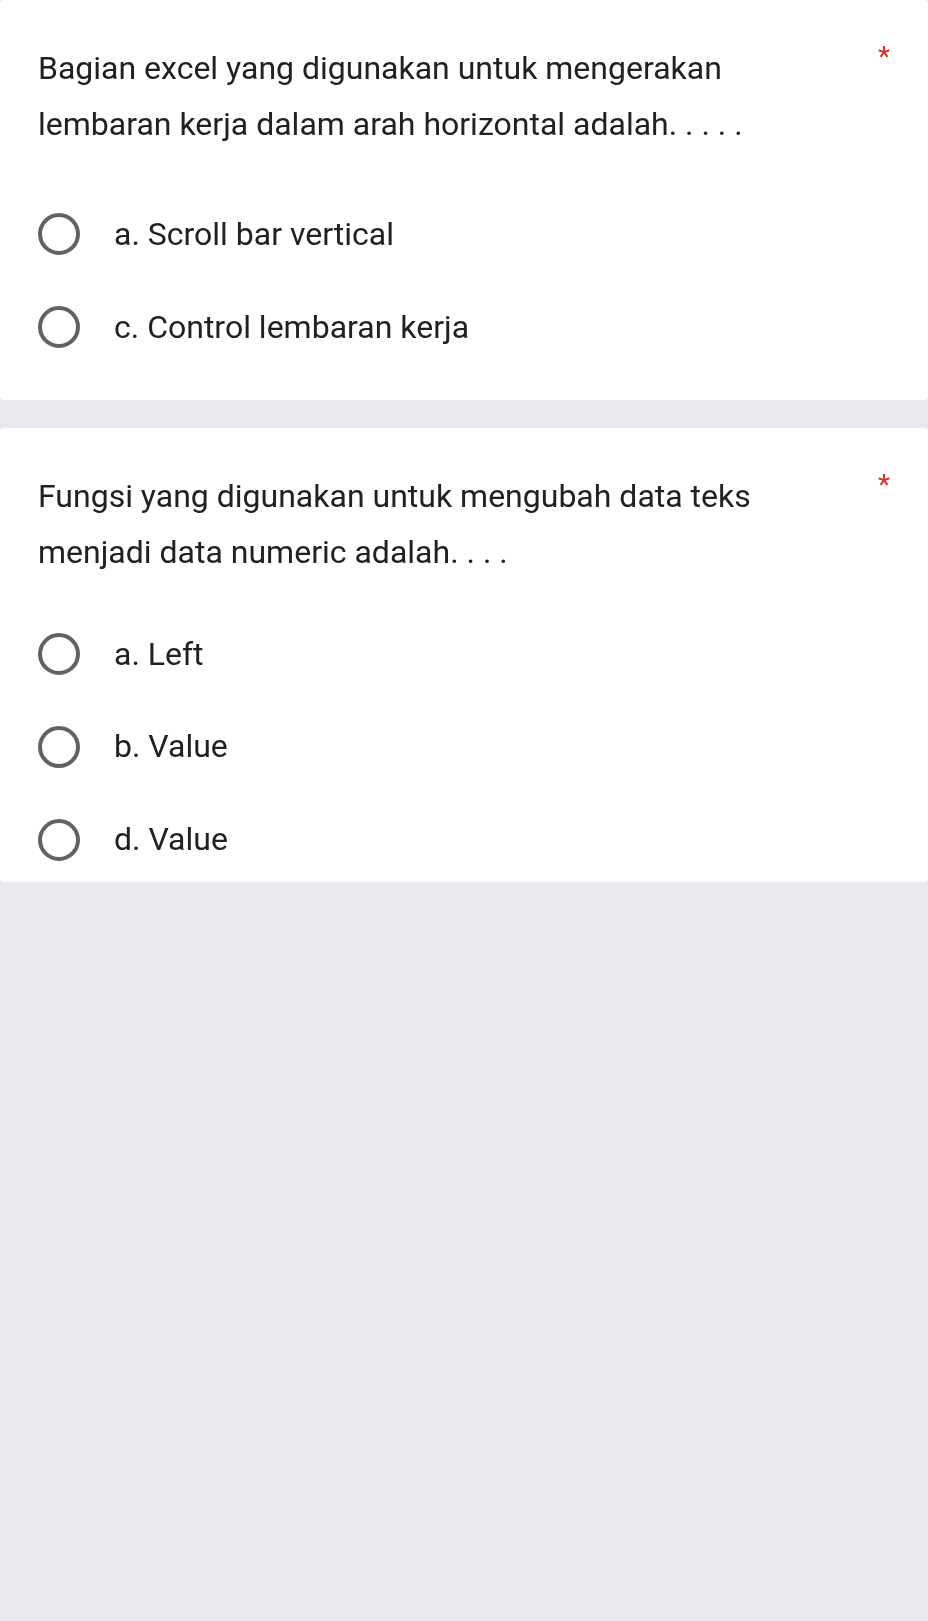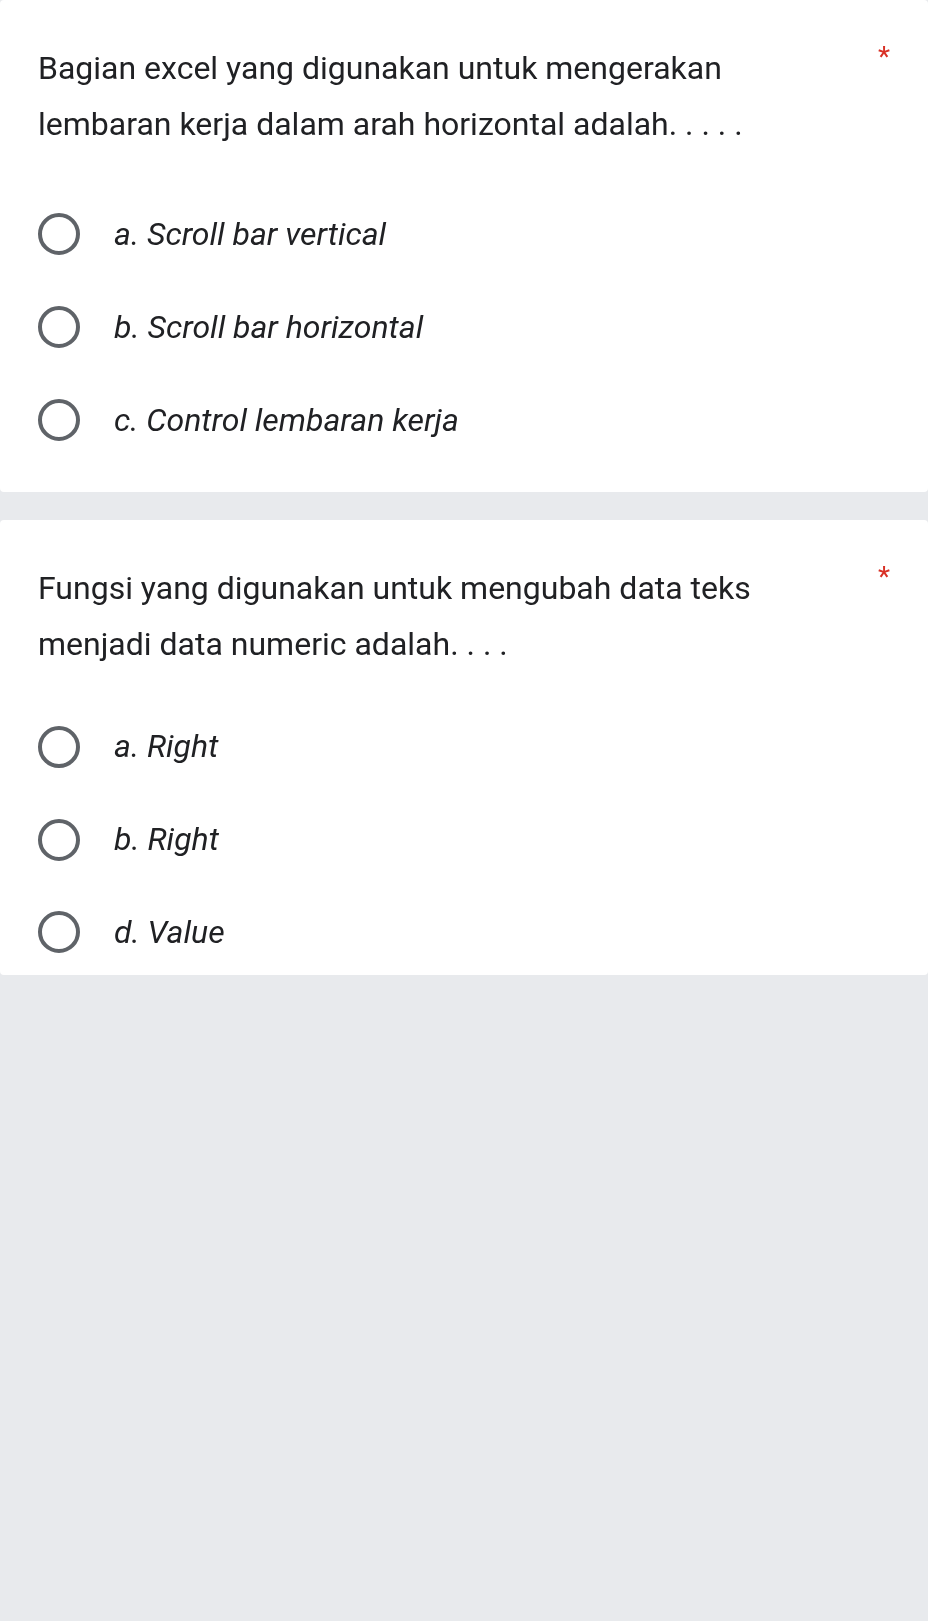--- a/index.html
+++ b/index.html
@@ -42,21 +42,20 @@
     .options-list {
       display: flex;
       flex-direction: column;
       gap: 48px;
     }
     .option-row {
       display: flex;
       align-items: center;
       gap: 34px;
       cursor: pointer;
-      font-style: italic;
     }
     .radio-circle {
       width: 42px;
       height: 42px;
       border: 4px solid #5f6368;
       border-radius: 50%;
       flex-shrink: 0;
     }
     .option-label {
       font-size: 32px;
@@ -79,41 +78,37 @@
     <div class="question-text">Bagian excel yang digunakan untuk mengerakan lembaran kerja dalam arah horizontal adalah. . . . .</div>
     <div class="required-asterisk">*</div>
   </div>
   <div class="options-list">
     <div class="option-row">
       <div class="radio-circle"></div>
       <div class="option-label">a. Scroll bar vertical</div>
     </div>
     <div class="option-row">
       <div class="radio-circle"></div>
-      <div class="option-label">b. Scroll bar horizontal</div>
-    </div>
-    <div class="option-row">
-      <div class="radio-circle"></div>
       <div class="option-label">c. Control lembaran kerja</div>
     </div>
   </div>
 </div>
 
 <div class="question-card second-card">
   <div class="question-header">
     <div class="question-text">Fungsi yang digunakan untuk mengubah data teks menjadi data numeric adalah. . . .</div>
     <div class="required-asterisk">*</div>
   </div>
   <div class="options-list">
     <div class="option-row">
       <div class="radio-circle"></div>
-      <div class="option-label">a. Right</div>
+      <div class="option-label">a. Left</div>
     </div>
     <div class="option-row">
       <div class="radio-circle"></div>
-      <div class="option-label">b. Right</div>
+      <div class="option-label">b. Value</div>
     </div>
     <div class="option-row">
       <div class="radio-circle"></div>
       <div class="option-label">d. Value</div>
     </div>
   </div>
 </div>
 
 </body></html>

